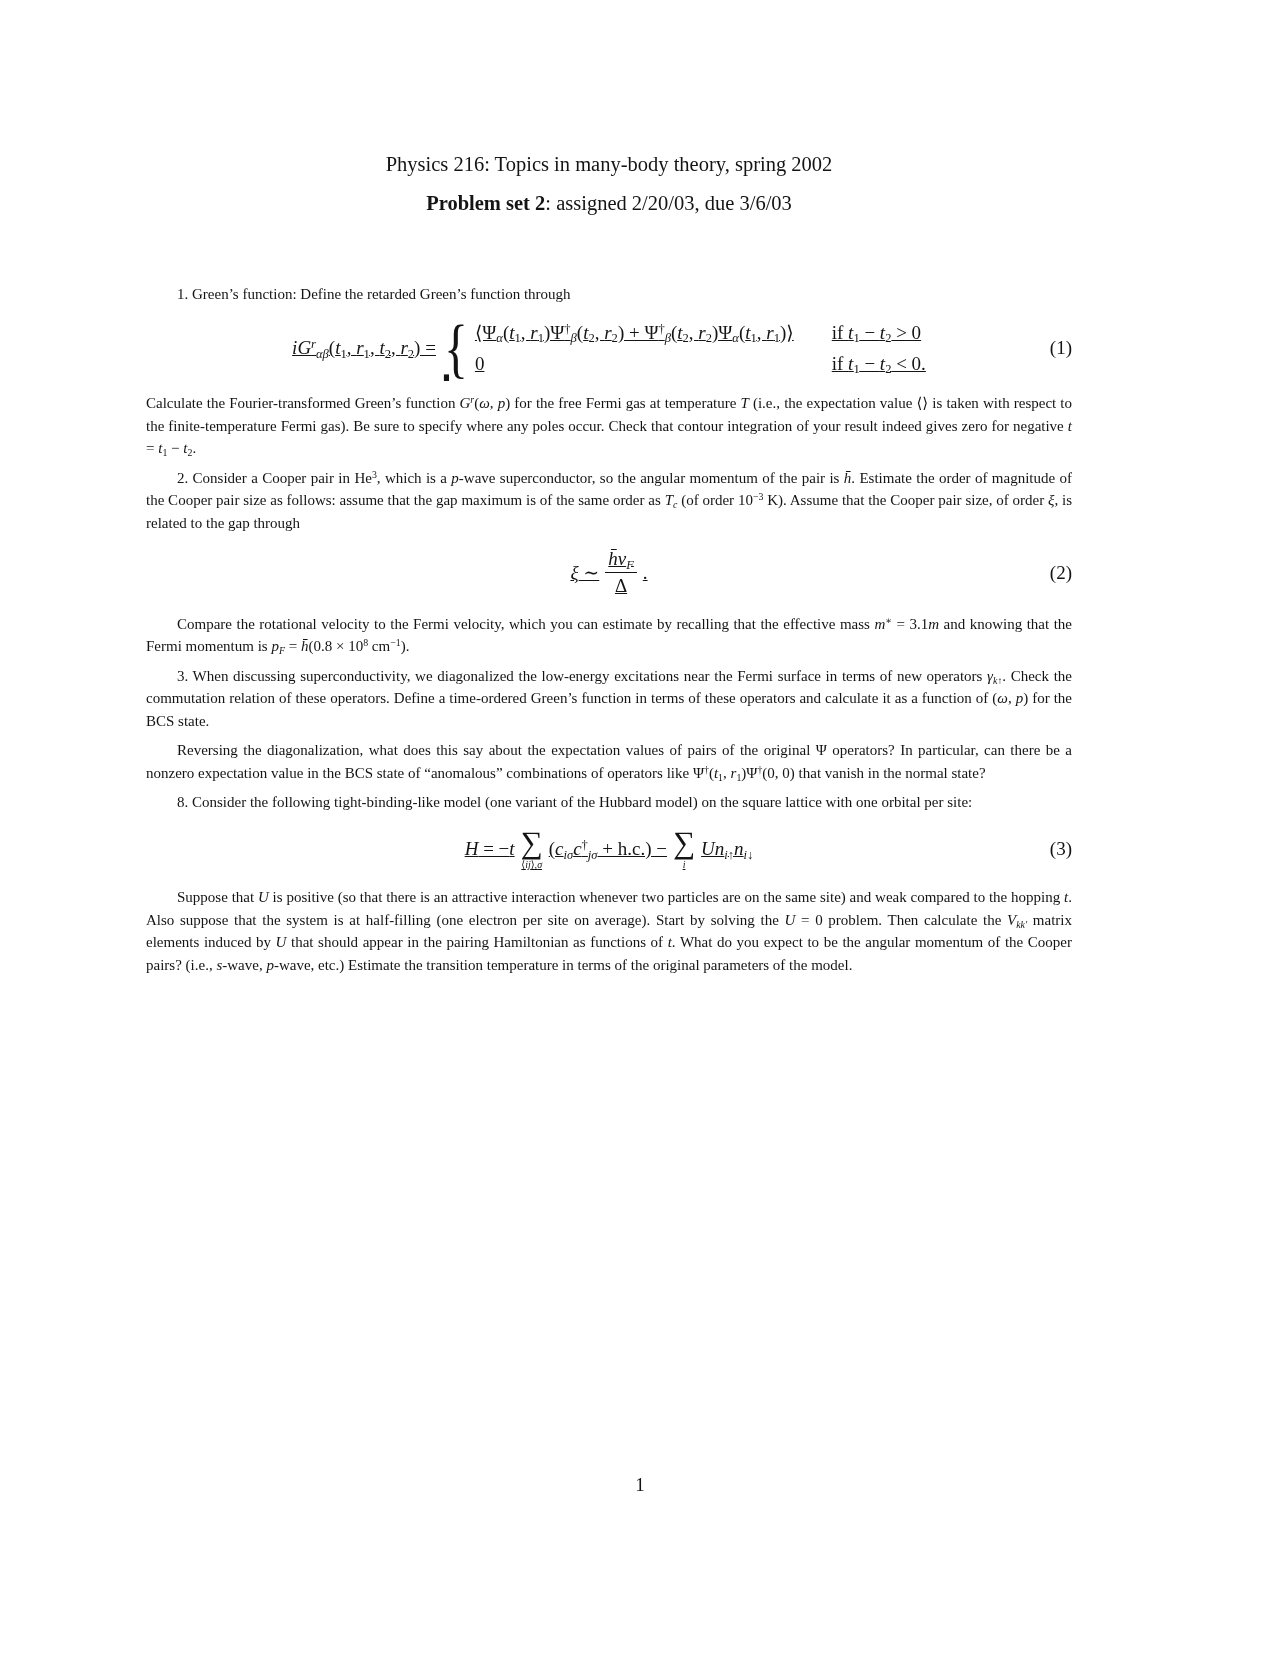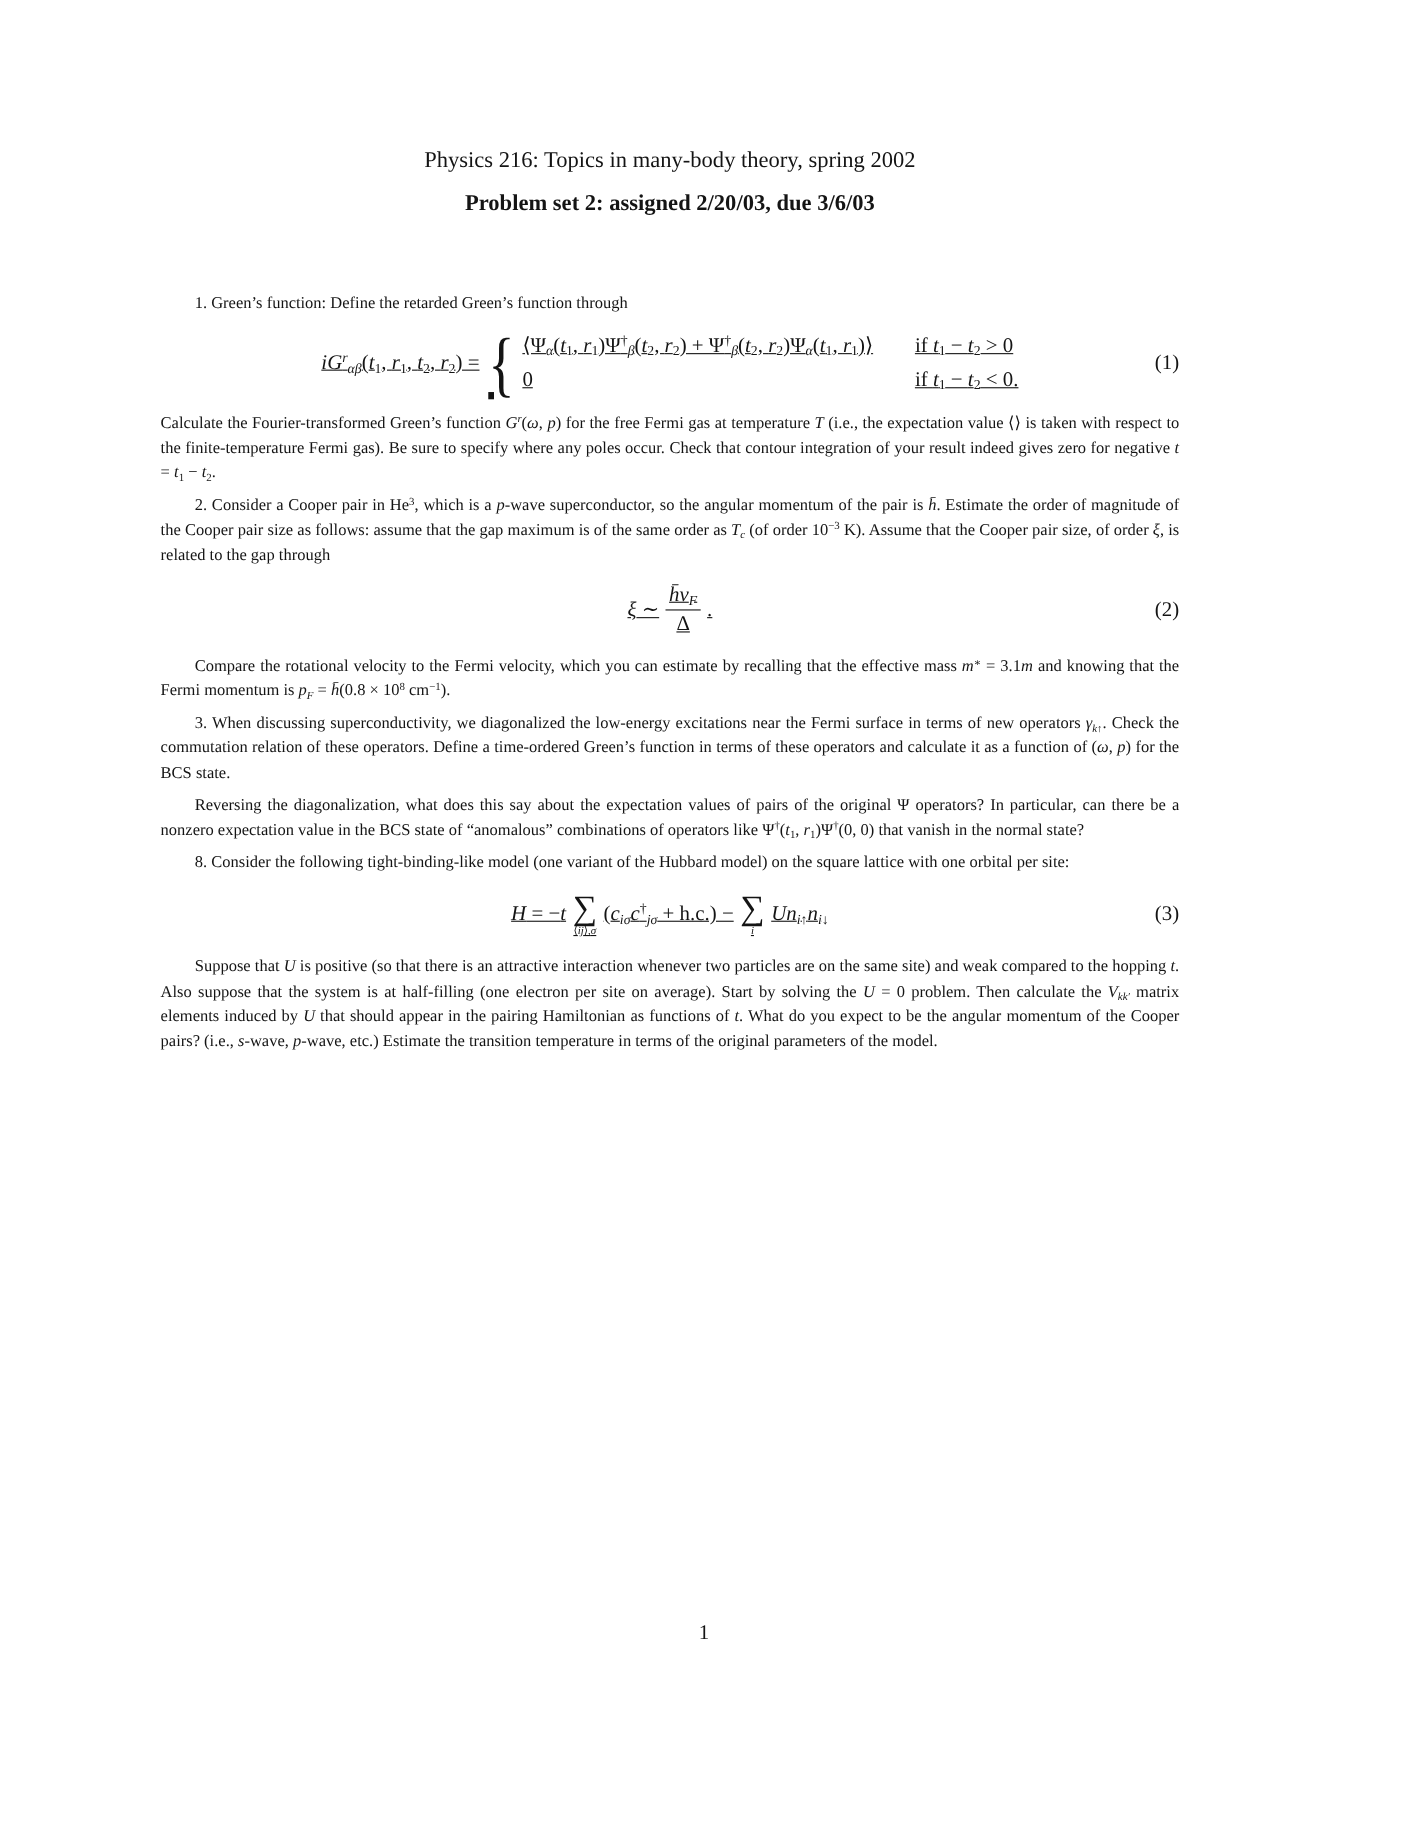--- a/index.html
+++ b/index.html
@@ -6,34 +6,33 @@
   body {
     width: 1280px; height: 1656px;
     background: #ffffff;
     color: #141414;
     font-family: "Liberation Serif", "DejaVu Serif", serif;
     position: relative;
     overflow: hidden;
   }
   .page {
     position: absolute;
-    left: 146px; top: 132px;
+    left: 146px; top: 150px;
     width: 926px;
   }
   .doc-title {
     text-align: center;
     font-size: 20.5px;
     line-height: 1.4;
     margin-bottom: 10px;
   }
   .doc-subtitle {
     text-align: center;
     font-size: 20.5px;
     line-height: 1.4;
-    font-weight: bold;
   }
   .content { margin-top: 66px; }
   p.para {
     font-size: 15px;
     line-height: 1.5;
     text-align: justify;
     margin: 0 0 7px 0;
   }
   .indent { text-indent: 31px; }
   .item { margin-top: 11px; }

